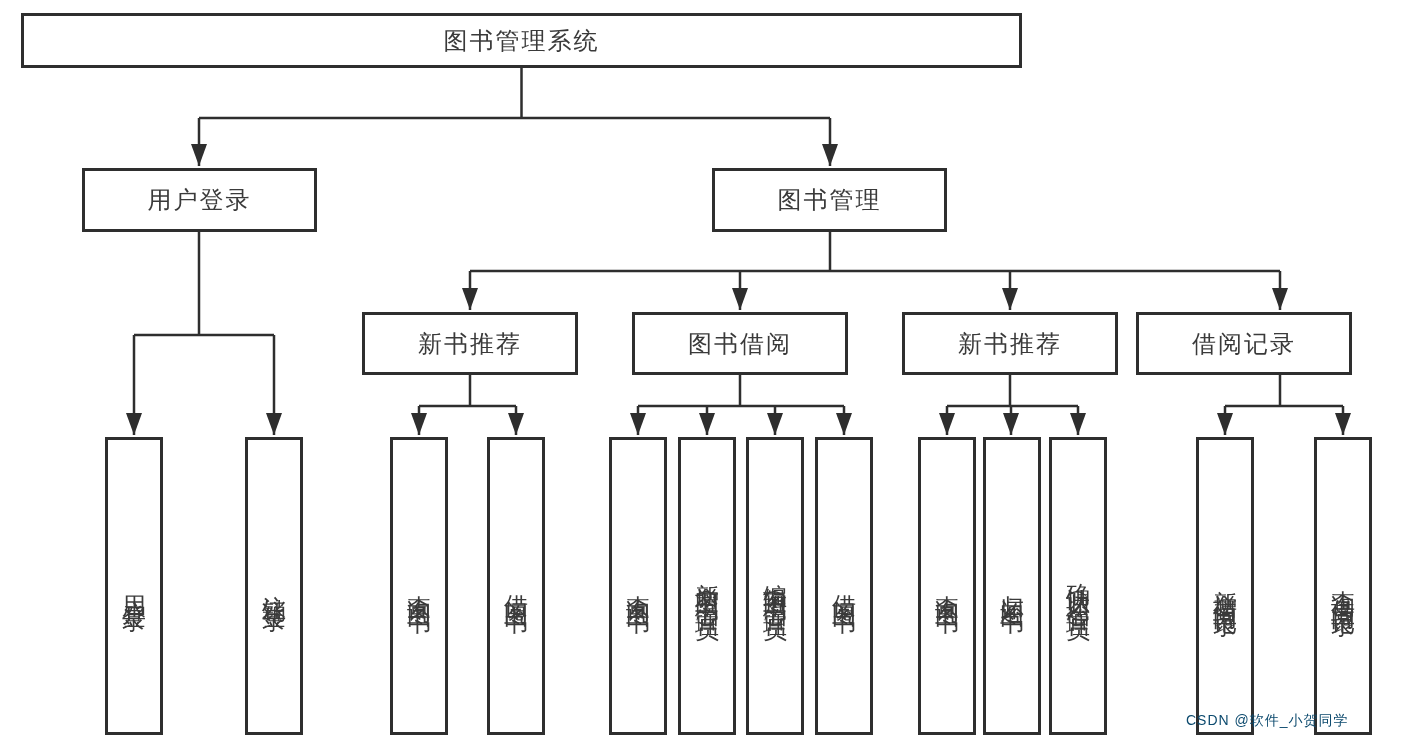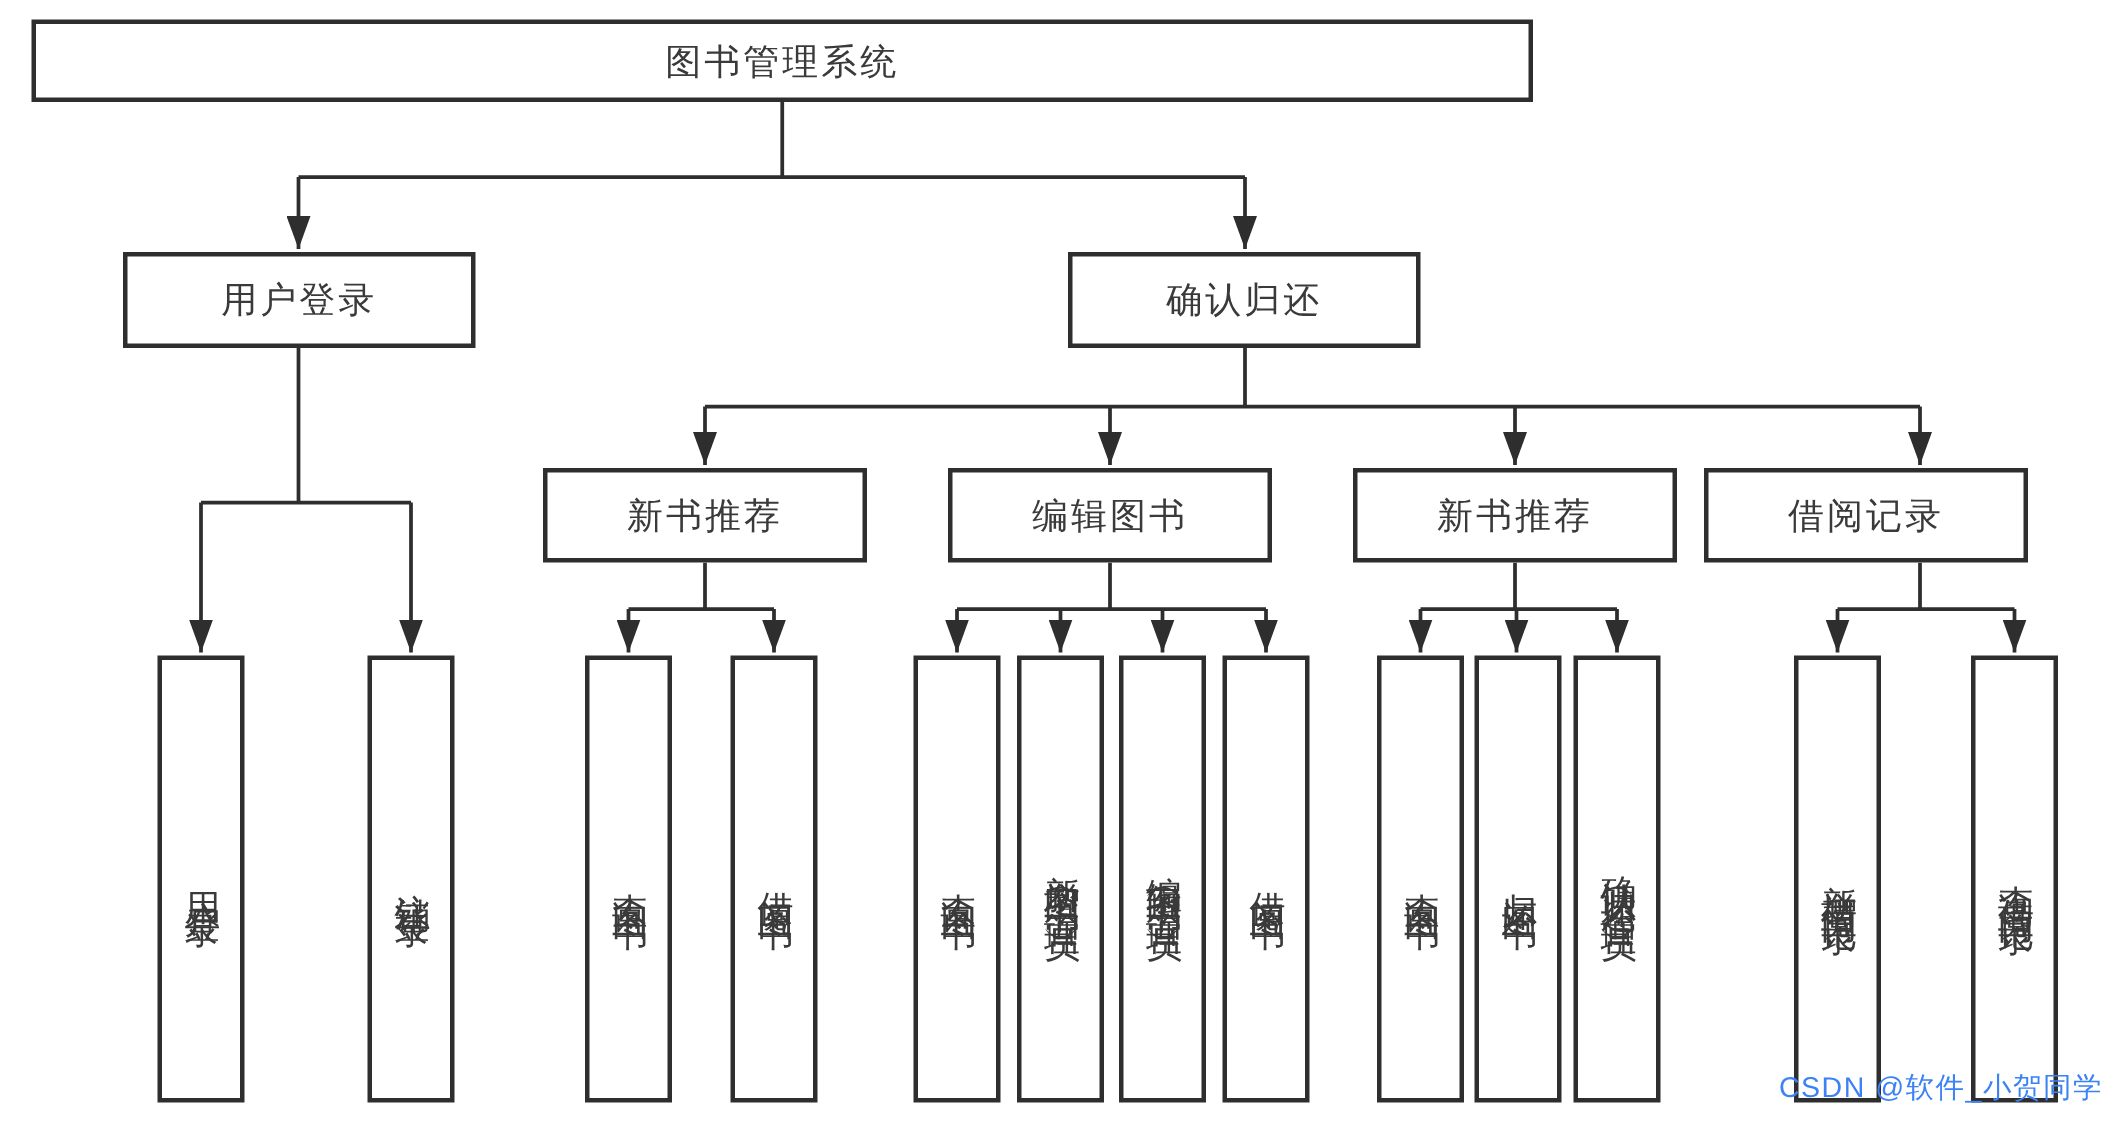--- a/index.html
+++ b/index.html
@@ -31,23 +31,23 @@
     font-size:24px;
     letter-spacing:5px;
     line-height:1;
   }
   .leaf { width:58px; top:437px; height:298px; }
   .lvl2 { top:168px; width:235px; height:64px; }
   .lvl3 { top:312px; width:216px; height:63px;font-family:Liberation Mono, monospace; }
   .watermark {
     position:absolute;
     left:1186px; top:712px;
-    font-size:19px;
+    font-size:14px;
     letter-spacing:1px;
-    color:#3b82f6;
+    color:#0c4a6e;
     white-space:nowrap;
   }
 </style>
 </head>
 <body>
 
 <div class="canvas">
 
   <svg class="connectors" width="1405" height="747" viewBox="0 0 1405 747">
     <defs>
@@ -93,28 +93,28 @@
   </svg>
 
   <div class="box" style="left:21px;top:13px;width:1001px;height:55px">
     <span class="hlabel">图书管理系统</span>
   </div>
 
   <div class="box lvl2" style="left:82px">
     <span class="hlabel">用户登录</span>
   </div>
   <div class="box lvl2" style="left:712px">
-    <span class="hlabel">确认归还</span>
+    <span class="hlabel">图书管理</span>
   </div>
 
   <div class="box lvl3" style="left:362px">
     <span class="hlabel">新书推荐</span>
   </div>
   <div class="box lvl3" style="left:632px">
-    <span class="hlabel">编辑图书</span>
+    <span class="hlabel">图书借阅</span>
   </div>
   <div class="box lvl3" style="left:902px">
     <span class="hlabel">新书推荐</span>
   </div>
   <div class="box lvl3" style="left:1136px">
     <span class="hlabel">借阅记录</span>
   </div>
 
   <div class="box leaf" style="left:105px">
     <span class="vlabel">用户登录</span>

